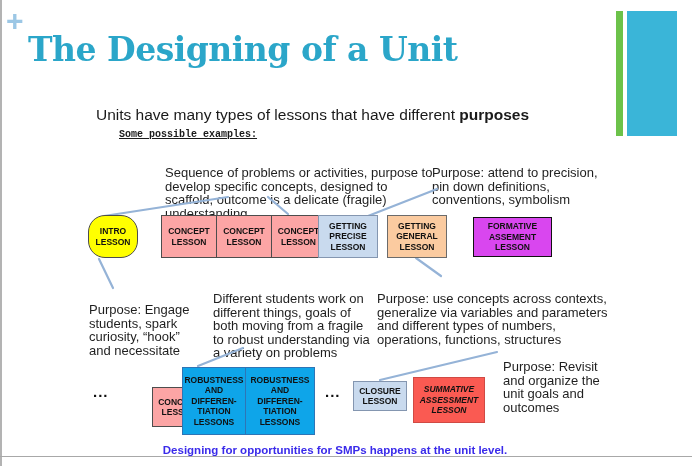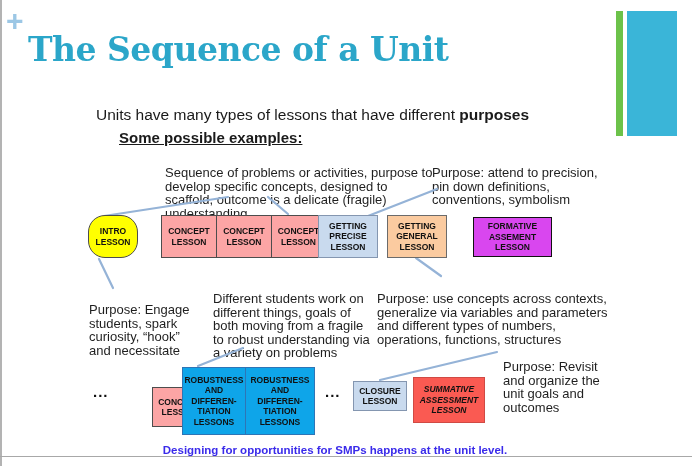--- a/index.html
+++ b/index.html
@@ -10,21 +10,21 @@
   .edge-left{position:absolute;left:0;top:0;width:2px;height:466px;background:#b3b3b3;}
   .edge-bottom{position:absolute;left:0;top:456px;width:692px;height:1px;background:#a8a8a8;}
   .plus{position:absolute;left:6px;top:6px;font-size:30px;font-weight:bold;color:#9cc7e5;line-height:1;}
   .title{
     position:absolute;left:28px;top:30px;font-family:"DejaVu Serif",serif;
     font-size:33px;font-weight:bold;color:#2ba6c9;letter-spacing:-0.5px;white-space:nowrap;
   }
   .bar-green{position:absolute;left:616px;top:11px;width:7px;height:125px;background:#6cc24a;}
   .bar-teal{position:absolute;left:627px;top:11px;width:50px;height:125px;background:#3ab5d8;}
   .subtitle{position:absolute;left:96px;top:106px;font-size:15.5px;color:#1a1a1a;white-space:nowrap;}
-  .examples{position:absolute;left:119px;top:129px;font-size:15px;font-weight:bold;text-decoration:underline;color:#1a1a1a;}
+  .examples{position:absolute;left:119px;top:129px;font-size:10px;font-weight:bold;text-decoration:underline;color:#1a1a1a;font-family:Liberation Mono, monospace;}
   .ann{position:absolute;font-size:13px;font-weight:normal;line-height:13.5px;color:#1f1f1f;white-space:pre-line;margin-top:16px;}
   .ann-sequence{left:165px;top:150px;}
   .ann-precision{left:432px;top:150px;}
   .ann-engage{left:89px;top:287px;}
   .ann-different{left:213px;top:276px;}
   .ann-generalize{left:377px;top:276px;}
   .ann-revisit{left:503px;top:344px;}
   .box{
     position:absolute;display:flex;align-items:center;justify-content:center;
     text-align:center;font-weight:bold;font-size:8.5px;line-height:10.5px;
@@ -60,21 +60,21 @@
 </style>
 </head>
 <body>
 
 <div id="stage">
 
   <div class="edge-left"></div>
   <div class="edge-bottom"></div>
 
   <div class="plus">+</div>
-  <div class="title">The Sequence of a Unit</div>
+  <div class="title">The Designing of a Unit</div>
 
   <div class="bar-green"></div>
   <div class="bar-teal"></div>
 
   <div class="subtitle"><span>Units have many types of lessons that have different </span><b>purposes</b></div>
 
   <div class="examples">Some possible examples:</div>
 
   <div class="ann ann-sequence">Sequence of problems or activities, purpose to
 develop specific concepts, designed to

